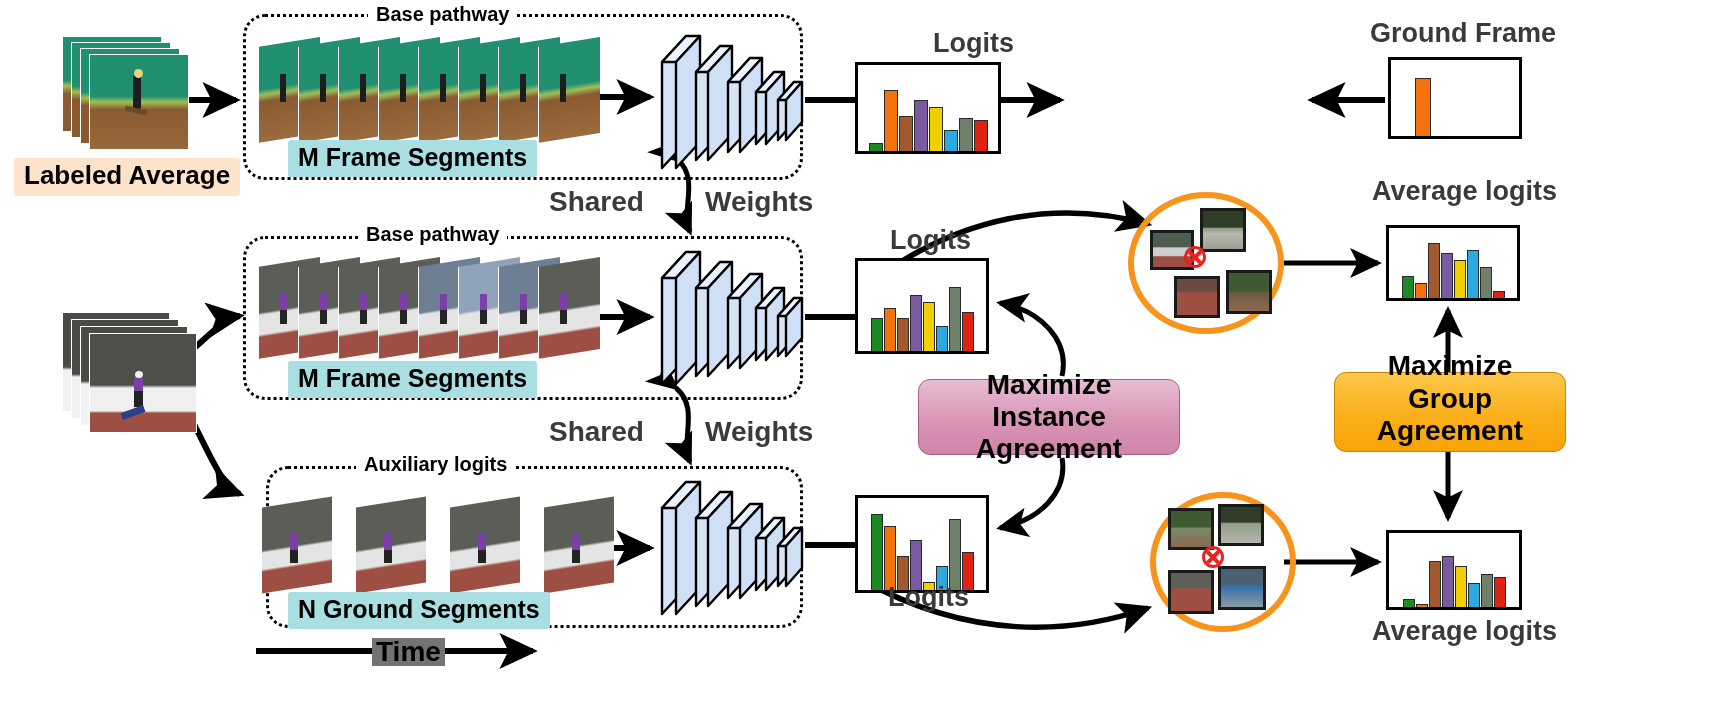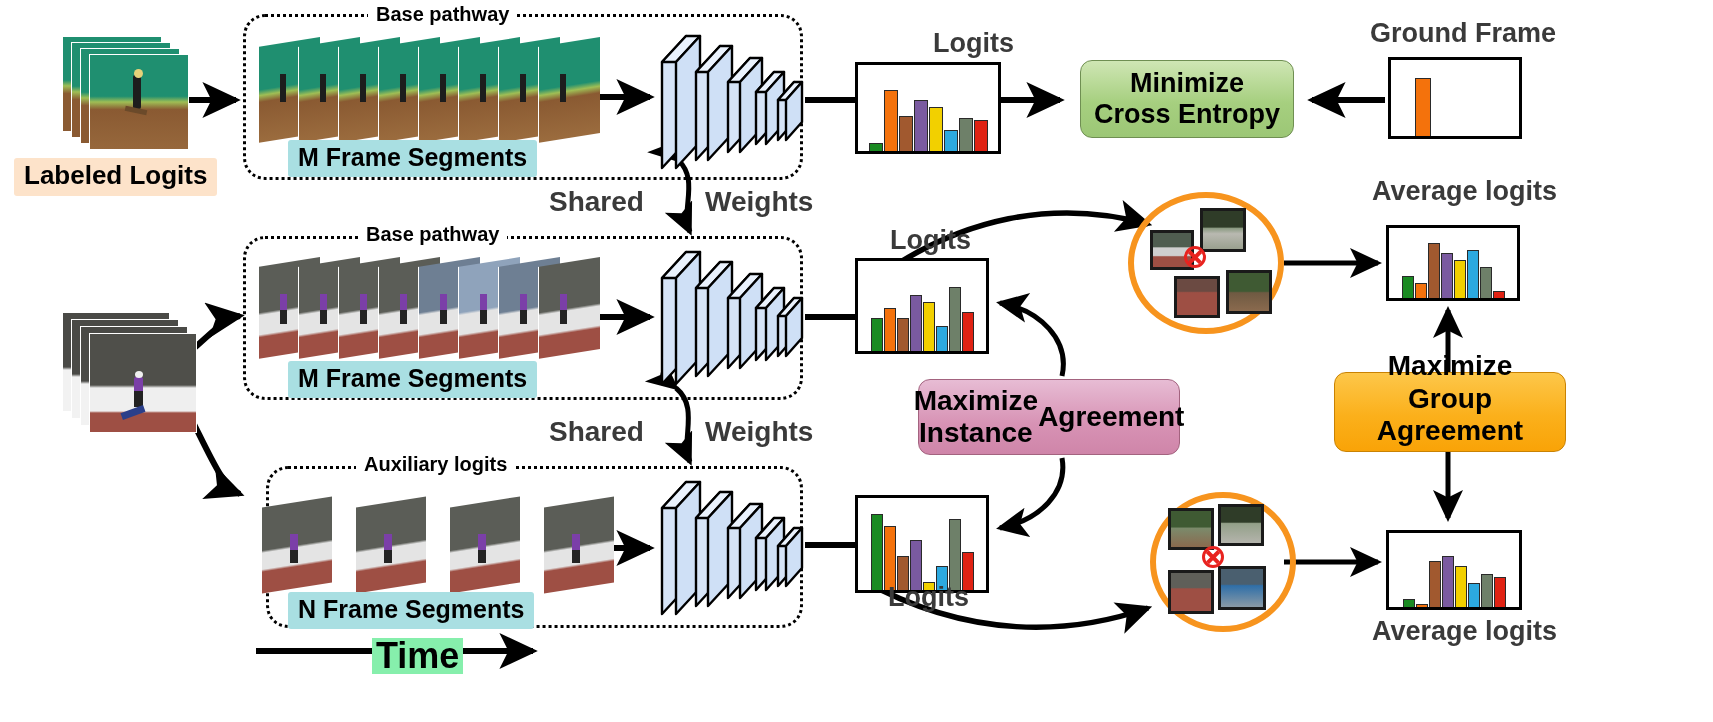--- a/index.html
+++ b/index.html
@@ -211,21 +211,21 @@
         background:linear-gradient(180deg,#1f8f70 0%,#1f8f70 46%,#9fbe55 52%,#8a5a32 60%,#8a5a32 100%);
         box-shadow:0 0 0 1px #fff inset;"></div>
     <div class="frame" style="left:27px; top:18px; width:100px; height:96px;
         background:linear-gradient(180deg,#1f8f70 0%,#1f8f70 44%,#9fbe55 50%,#8a5a32 58%,#97683c 100%);
         box-shadow:0 0 0 1px #fff inset;">
       <div class="abs" style="left:44%; top:22%; width:8px; height:34px; background:#1d1d1d; border-radius:2px;"></div>
       <div class="abs" style="left:45%; top:16%; width:9px; height:9px; background:#e6d27a; border-radius:50%;"></div>
       <div class="abs" style="left:36%; top:56%; width:22px; height:5px; background:#6b4a2a; transform:rotate(12deg);"></div>
     </div>
   </div>
-  <div class="pill peach" style="left:14px; top:158px;">Labeled Logits</div>
+  <div class="pill peach" style="left:14px; top:158px;">Labeled Average</div>
 
   <div class="thumbstack" style="left:62px; top:312px; width:140px; height:130px;">
     <div class="frame" style="left:0px;  top:0px;  width:108px; height:100px;
         background:linear-gradient(180deg,#4a4a46 0%,#4a4a46 55%,#f2f2f2 58%,#f2f2f2 100%);
         box-shadow:0 0 0 1px #fff inset;"></div>
     <div class="frame" style="left:9px;  top:7px;  width:108px; height:100px;
         background:linear-gradient(180deg,#4a4a46 0%,#4a4a46 55%,#f2f2f2 58%,#f2f2f2 100%);
         box-shadow:0 0 0 1px #fff inset;"></div>
     <div class="frame" style="left:18px; top:14px; width:108px; height:100px;
         background:linear-gradient(180deg,#4a4a46 0%,#4a4a46 55%,#f2f2f2 58%,#f2f2f2 100%);
@@ -288,24 +288,20 @@
       <div class="bar" style="width: 14px; height: 7.8px; background: rgb(26, 138, 34);"></div>
       <div class="bar" style="width: 14px; height: 60.84px; background: rgb(244, 114, 12);"></div>
       <div class="bar" style="width: 14px; height: 35.1px; background: rgb(161, 89, 47);"></div>
       <div class="bar" style="width: 14px; height: 51.48px; background: rgb(122, 90, 160);"></div>
       <div class="bar" style="width: 14px; height: 44.46px; background: rgb(242, 208, 0);"></div>
       <div class="bar" style="width: 14px; height: 21.06px; background: rgb(44, 169, 224);"></div>
       <div class="bar" style="width: 14px; height: 32.76px; background: rgb(110, 128, 105);"></div>
       <div class="bar" style="width: 14px; height: 31.2px; background: rgb(224, 34, 19);"></div>
     </div>
 
-  <div class="callout green" style="left:1080px; top:60px; width:214px; height:78px; flex-direction:column;">
-    <span>Minimize</span>
-    <span>Cross Entropy</span>
-  </div>
 
   <div class="lbl" style="left:1370px; top:20px; font-size:27px;">Ground Frame</div>
   <div class="histbox" style="left:1388px; top:57px; width:134px; height:82px; justify-content:flex-start; padding-left:24px;">
       <div class="bar" style="width: 16px; height: 57.8px; background: rgb(244, 114, 12);"></div>
     </div>
 
   <div class="lbl" style="left:549px; top:188px; font-size:28px;">Shared</div>
   <div class="lbl" style="left:705px; top:188px; font-size:28px;">Weights</div>
 
   <div class="pathbox" style="left:243px; top:236px; width:560px; height:164px;"></div>
@@ -384,21 +380,21 @@
     <div class="frame skew" style="left:288px; top:12px; width:70px; height:86px; background:linear-gradient(180deg,#5b5d57 0%,#5b5d57 50%,#e4e4e4 53%,#e4e4e4 72%,#9e4f44 75%,#9e4f44 100%);"></div>
     <div class="abs" style="left:34px;  top:44px; width:8px; height:16px; background:#7b3fa8;"></div>
     <div class="abs" style="left:34px;  top:60px; width:8px; height:13px; background:#232323;"></div>
     <div class="abs" style="left:128px; top:44px; width:8px; height:16px; background:#7b3fa8;"></div>
     <div class="abs" style="left:128px; top:60px; width:8px; height:13px; background:#232323;"></div>
     <div class="abs" style="left:222px; top:44px; width:8px; height:16px; background:#7b3fa8;"></div>
     <div class="abs" style="left:222px; top:60px; width:8px; height:13px; background:#232323;"></div>
     <div class="abs" style="left:316px; top:44px; width:8px; height:16px; background:#7b3fa8;"></div>
     <div class="abs" style="left:316px; top:60px; width:8px; height:13px; background:#232323;"></div>
   </div>
-  <div class="pill cyan" style="left:288px; top:592px;">N Frame Segments</div>
+  <div class="pill cyan" style="left:288px; top:592px;">N Ground Segments</div>
 
   <svg class="cnn" style="left:652px; top:470px;" width="160" height="150" viewBox="0 0 160 150">
     <g stroke="#000" stroke-width="2.4" stroke-linejoin="round">
       <polygon points="10,38 34,12 34,118 10,144" fill="#d6e4f7"></polygon>
       <polygon points="10,38 34,12 48,12 24,38" fill="#eaf2fd"></polygon>
       <polygon points="24,38 48,12 48,118 24,144" fill="#cfe0f6"></polygon>
       <polygon points="44,48 68,22 68,110 44,136" fill="#d6e4f7"></polygon>
       <polygon points="44,48 68,22 80,22 56,48" fill="#eaf2fd"></polygon>
       <polygon points="56,48 80,22 80,110 56,136" fill="#cfe0f6"></polygon>
       <polygon points="76,58 98,34 98,104 76,128" fill="#d6e4f7"></polygon>
@@ -418,23 +414,23 @@
       <div class="bar" style="width: 12px; height: 63.84px; background: rgb(244, 114, 12);"></div>
       <div class="bar" style="width: 12px; height: 34.44px; background: rgb(161, 89, 47);"></div>
       <div class="bar" style="width: 12px; height: 50.4px; background: rgb(122, 90, 160);"></div>
       <div class="bar" style="width: 12px; height: 8.4px; background: rgb(242, 208, 0);"></div>
       <div class="bar" style="width: 12px; height: 23.52px; background: rgb(44, 169, 224);"></div>
       <div class="bar" style="width: 12px; height: 71.4px; background: rgb(110, 128, 105);"></div>
       <div class="bar" style="width: 12px; height: 37.8px; background: rgb(224, 34, 19);"></div>
     </div>
   <div class="lbl" style="left:888px; top:584px; font-size:27px;">Logits</div>
 
-  <div class="lbl black" style="left:372px; top:638px; font-size:36px; background:#86efac; padding:0 4px;">Time</div>
-
-  <div class="callout pink" style="left:918px; top:379px; width:262px; height:76px; flex-direction:row;">
+  <div class="lbl black" style="left:372px; top:638px; font-size:28px; background:#737373; padding:0 4px;">Time</div>
+
+  <div class="callout pink" style="left:918px; top:379px; width:262px; height:76px; flex-direction:column;">
     <span>Maximize Instance</span>
     <span>Agreement</span>
   </div>
 
   <div class="groupcircle" style="left:1128px; top:192px; width:156px; height:142px;">
     <div class="gthumb" style="left:16px; top:32px; width:44px; height:40px;
          background:linear-gradient(180deg,#4f5d50 0%,#4f5d50 40%,#cfcfcf 44%,#cfcfcf 66%,#9e4f44 70%,#9e4f44 100%);"></div>
     <div class="gthumb" style="left:66px; top:10px; width:46px; height:44px;
          background:linear-gradient(180deg,#2f3c28 0%,#2f3c28 42%,#8c9b83 46%,#b9b9b1 60%,#9aa08f 100%);"></div>
     <div class="gthumb" style="left:40px; top:78px; width:46px; height:42px;

